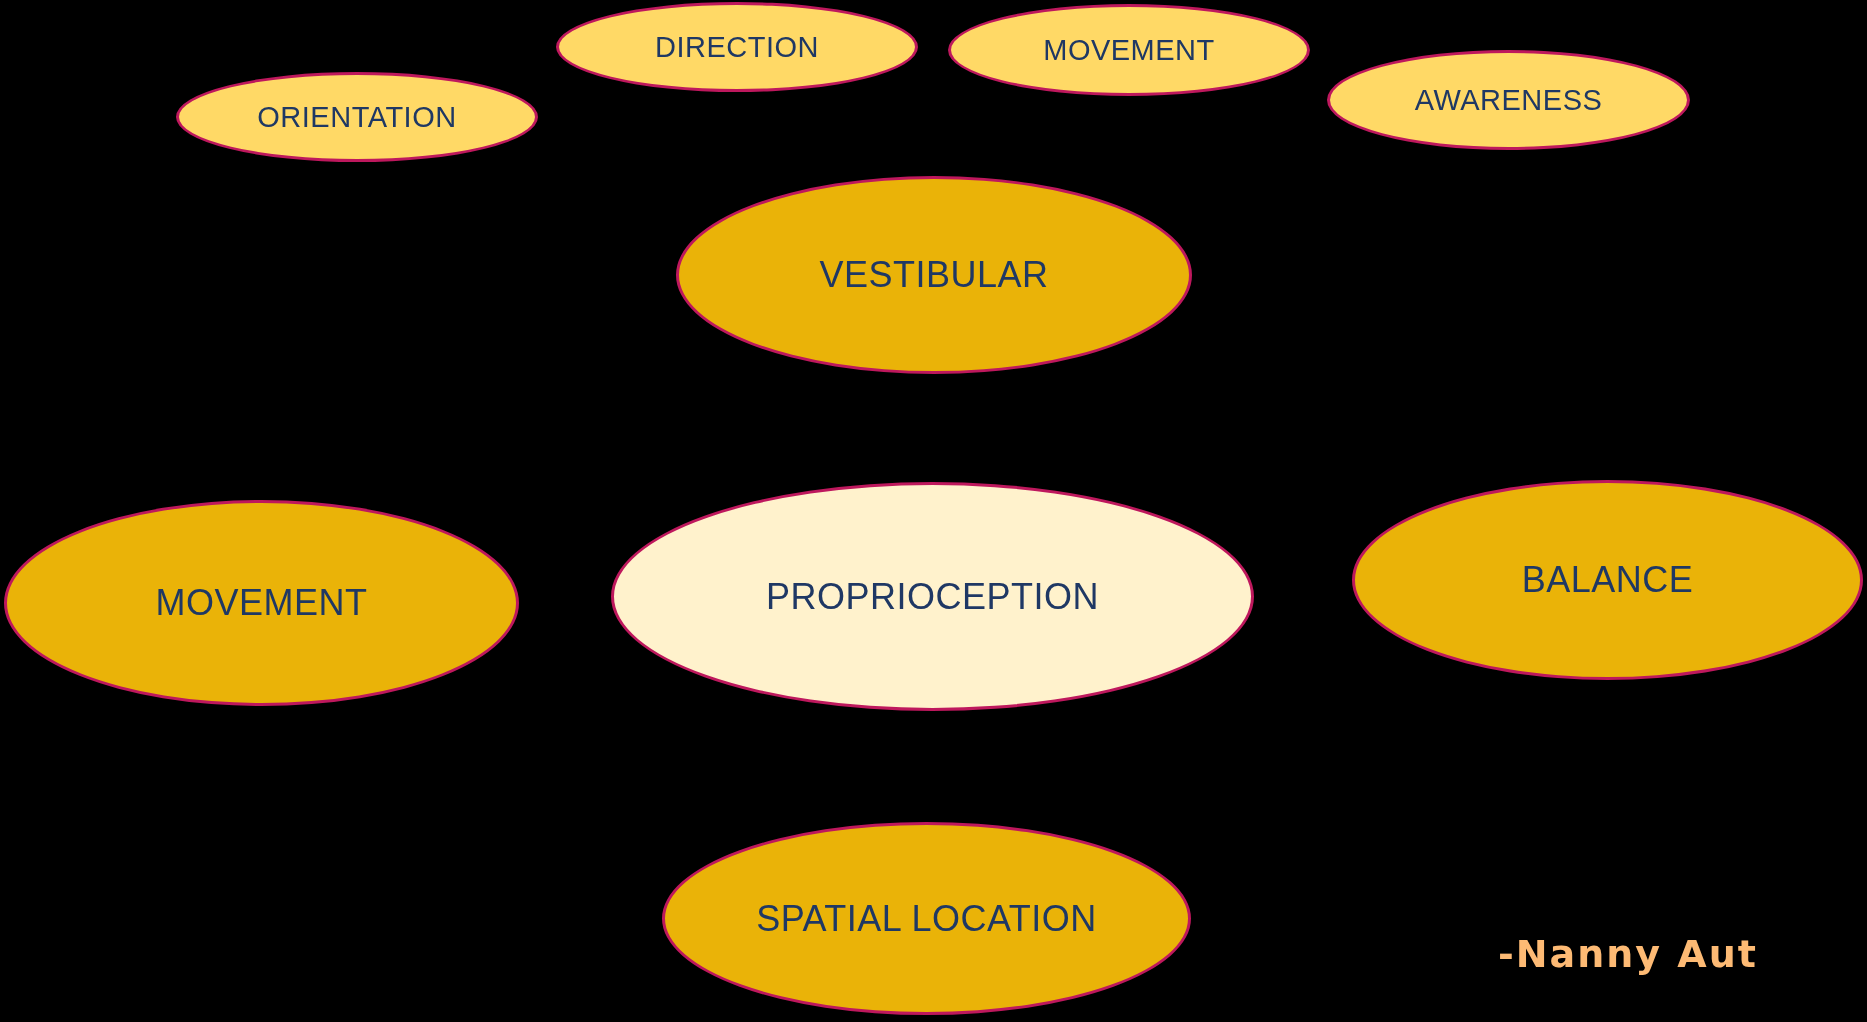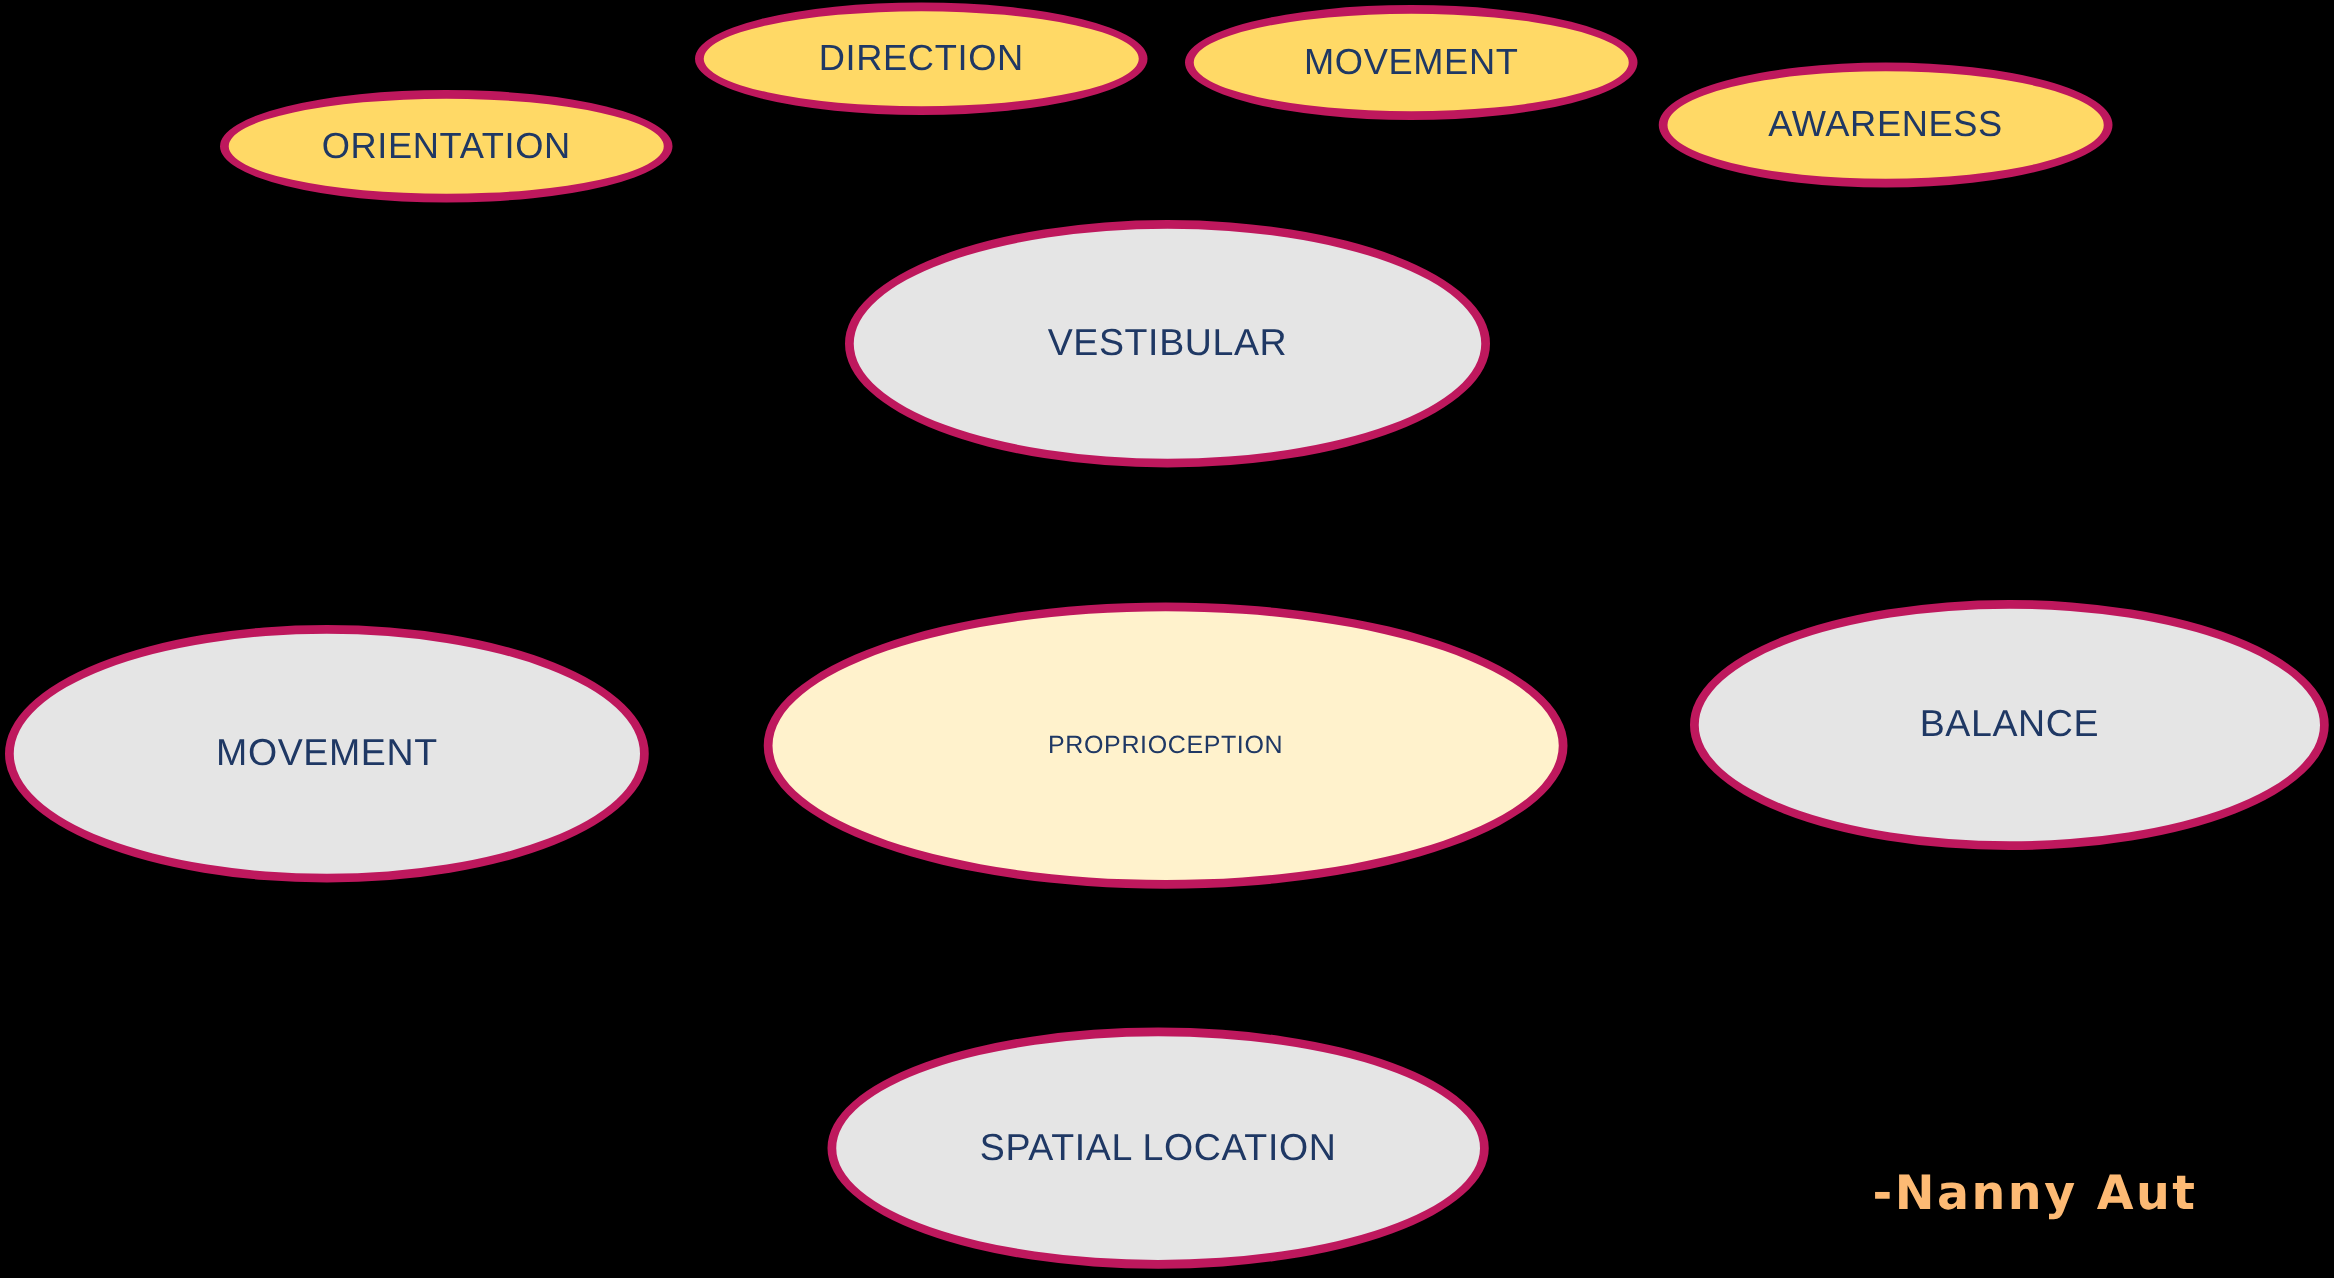--- a/index.html
+++ b/index.html
@@ -11,39 +11,39 @@
     position: relative;
     width: 1867px;
     height: 1022px;
     background: #000000;
     overflow: hidden;
     font-family: "Liberation Sans", sans-serif;
   }
   .node {
     position: absolute;
     border-radius: 50%;
-    border: 7px solid #be185d;
+    border: 3px solid #be185d;
     display: flex;
     align-items: center;
     justify-content: center;
     box-sizing: border-box;
     color: #1F3864;
     letter-spacing: 0.5px;
     text-align: right;
   }
   .node span {
     display: block;
     white-space: nowrap;
   }
   
   .tier-outer  { background: #FFD966; font-size: 29px; }
   
-  .tier-middle { background: #e5e5e5; font-size: 30px; }
+  .tier-middle { background: #eab308; font-size: 36px; }
   
-  .tier-center { background: #FFF2CC; font-size: 20px; }
+  .tier-center { background: #FFF2CC; font-size: 36px; }
 
   .n-orientation    { left: 176px;  top: 72px;  width: 362px; height: 90px; }
   .n-direction      { left: 556px;  top: 2px;   width: 362px; height: 90px; }
   .n-movement       { left: 948px;  top: 4px;   width: 362px; height: 92px; }
   .n-rotation       { left: 1327px; top: 50px;  width: 363px; height: 100px; }
   .n-vestibular     { left: 676px;  top: 176px; width: 516px; height: 198px; }
   .n-location       { left: 4px;    top: 500px; width: 515px; height: 206px; }
   .n-proprioception { left: 611px;  top: 482px; width: 643px; height: 229px; }
   .n-balance        { left: 1352px; top: 480px; width: 511px; height: 200px; }
   .n-spatial        { left: 662px;  top: 822px; width: 529px; height: 193px; }

